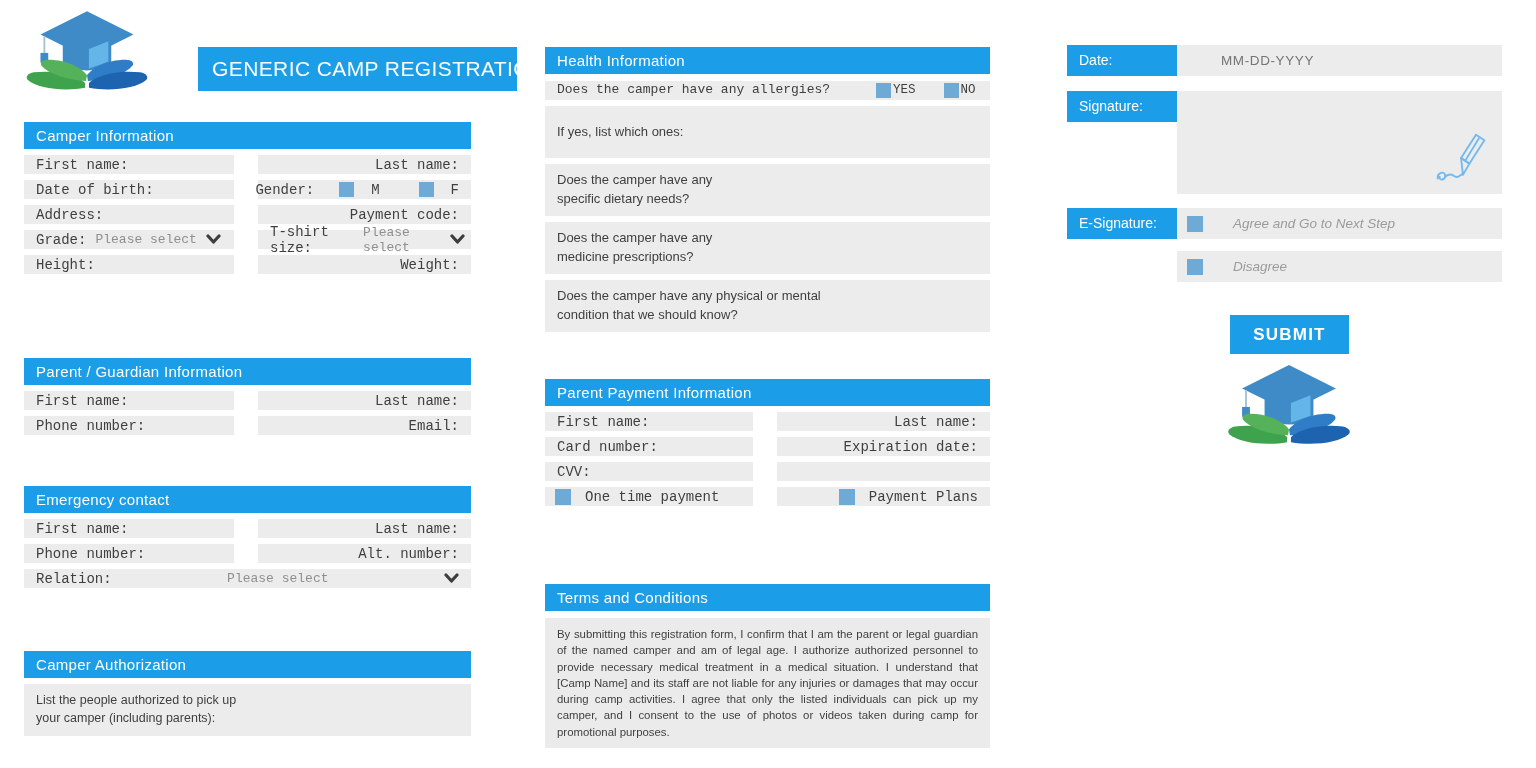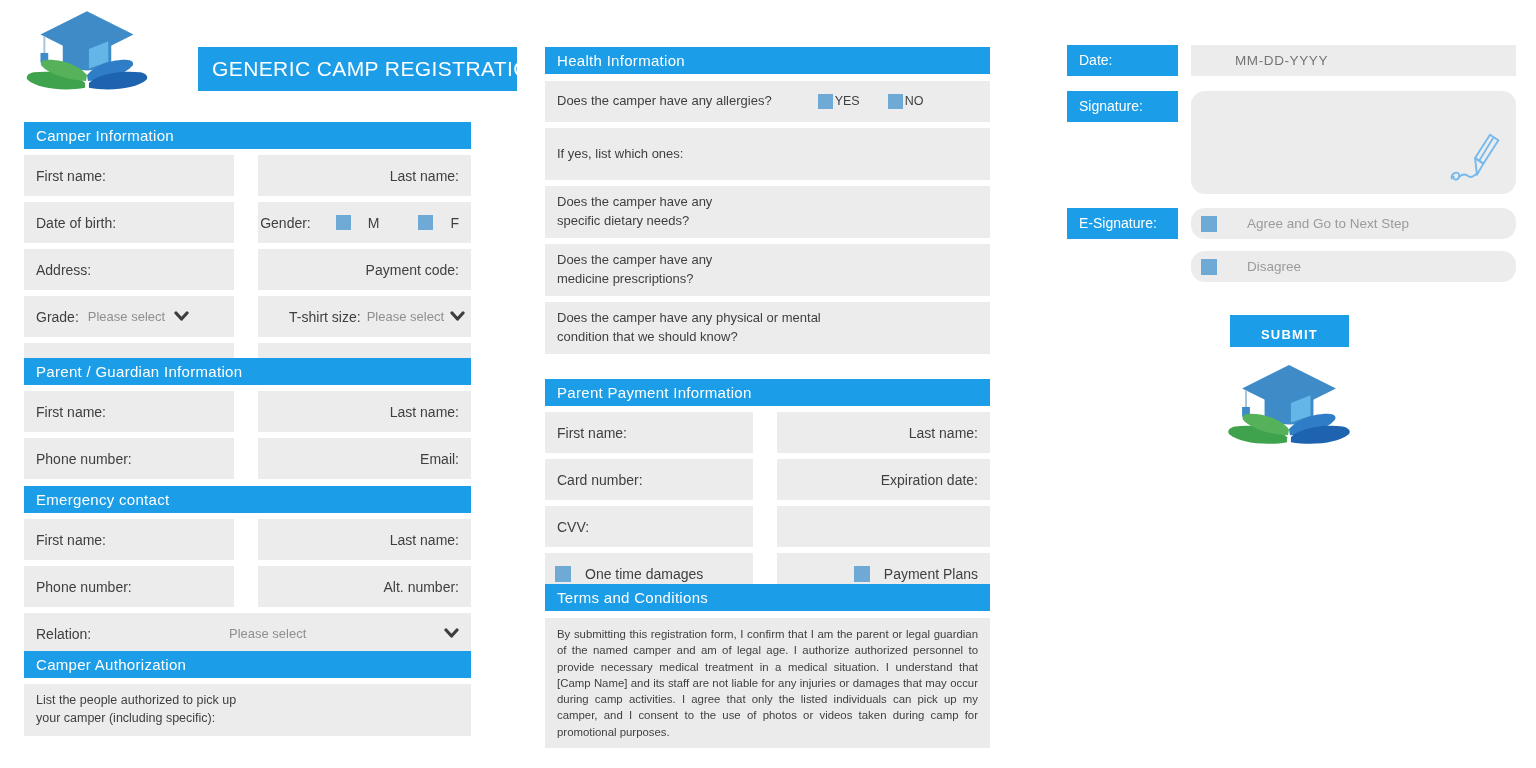--- a/index.html
+++ b/index.html
@@ -14,28 +14,28 @@
   .sect{position:absolute;left:0;width:100%;}
   .bar{
     background:#1b9de8;color:#ffffff;height:27px;line-height:27px;
     font-size:15px;letter-spacing:.3px;padding-left:12px;box-sizing:border-box;
   }
   .row2{display:flex;gap:24px;margin-top:6px;}
   .cell{
     background:#ececec;box-sizing:border-box;display:flex;align-items:center;
     padding:0 12px;font-size:14px;color:#3f3f3f;
   }
-  .h29{height:41px;}
+  .h29{height:19px;font-family:Liberation Mono, monospace;}
   .cell.l{width:210px;}
   .cell.r{width:213px;flex:none;justify-content:flex-end;}
   .cell.full{width:100%;justify-content:space-between;}
   .cb{width:15px;height:15px;background:#6fa9d6;flex:none;}
   .cb16{width:16px;height:16px;}
   .ph{color:#8f8f8f;}
-  .muted{color:#9b9b9b;}
+  .muted{color:#9b9b9b;font-style:italic;}
   .pre{white-space:pre-line;}
   .chev{flex:none;}
   
   #brand-logo{position:absolute;left:0;top:8px;width:126px;height:86px;}
   #title-bar{
     position:absolute;left:128px;top:47px;width:319px;height:44px;line-height:44px;
     background:#1b9de8;color:#fff;font-size:21px;letter-spacing:.4px;
     padding-left:14px;box-sizing:border-box;white-space:nowrap;margin-left:46px;
   }
   
@@ -45,34 +45,34 @@
   
   #terms-body{
     background:#ebebeb;margin-top:7px;min-height:110px;box-sizing:border-box;
     padding:8px 12px;font-size:11.4px;line-height:16.3px;text-align:justify;color:#3f3f3f;
   }
   
   .blue-label{
     position:absolute;left:0;width:111px;height:31px;line-height:31px;background:#1b9de8;
     color:#fff;font-size:14px;padding-left:12px;box-sizing:border-box;
   }
-  .gray-field{position:absolute;left:124px;width:325px;background:#ececec;box-sizing:border-box;border-radius:14px;}
+  .gray-field{position:absolute;left:110px;width:325px;background:#ececec;box-sizing:border-box;}
   #date-input{
     height:31px;border:none;outline:none;background:#ececec;width:100%;box-sizing:border-box;
     padding-left:44px;font-family:"Liberation Sans",sans-serif;font-size:13.5px;
     letter-spacing:.6px;color:#a5a5a5;
   }
   #signature-box{height:103px;}
   #pen-icon{position:absolute;right:12px;bottom:8px;}
   .esig-row{height:31px;display:flex;align-items:center;padding:0 12px 0 10px;box-sizing:border-box;}
   .esig-row .cb{margin-right:30px;}
   #submit-button{
-    position:absolute;left:163px;top:315px;width:119px;height:32px;background:#1b9de8;
+    position:absolute;left:163px;top:315px;width:119px;height:39px;background:#1b9de8;
     color:#fff;border:none;font-family:"Liberation Sans",sans-serif;font-weight:bold;
-    font-size:13px;letter-spacing:1.2px;text-align:center;line-height:39px;cursor:pointer;
+    font-size:17px;letter-spacing:1.2px;text-align:center;line-height:39px;cursor:pointer;
   }
   #footer-logo{position:absolute;left:158px;top:362px;width:128px;height:86px;}
 </style>
 </head>
 <body>
 
 <div class="col" id="col1">
 
   <svg id="brand-logo" viewBox="0 0 130 88">
     <path d="M65,3 L113,27 L65,51 L17,27 Z" fill="#3e8bc8"></path>
@@ -189,21 +189,21 @@
           <polyline points="2,2 7.5,8 13,2" fill="none" stroke="#3d3d3d" stroke-width="3.2" stroke-linecap="round" stroke-linejoin="round"></polyline>
         </svg>
       </div>
     </div>
   </div>
 
   <div class="sect" style="top:651px">
     <div class="bar">Camper Authorization</div>
     <div class="cell full pre" style="height:52px;margin-top:6px;align-items:flex-start;padding-top:8px;font-size:12.5px;line-height:1.4">
       <span class="pre">List the people authorized to pick up
-your camper (including specific):</span>
+your camper (including parents):</span>
     </div>
   </div>
 </div>
 
 <div class="col" id="col2">
 
   <div class="sect" style="top:47px">
     <div class="bar">Health Information</div>
     <div class="qbox h29" style="margin-top:7px">
       <span>Does the camper have any allergies?</span>
@@ -249,21 +249,21 @@
     </div>
     <div class="row2">
       <div class="cell h29" style="width:208px">
         <span>CVV:</span>
       </div>
       <div class="cell r h29"></div>
     </div>
     <div class="row2">
       <div class="cell h29" style="width:208px;gap:14px;padding-left:10px">
         <span class="cb cb16"></span>
-        <span>One time damages</span>
+        <span>One time payment</span>
       </div>
       <div class="cell r h29" style="gap:14px;padding-left:20px">
         <span class="cb cb16"></span>
         <span>Payment Plans</span>
       </div>
     </div>
   </div>
 
   <div class="sect" style="top:584px">
     <div class="bar">Terms and Conditions</div>

